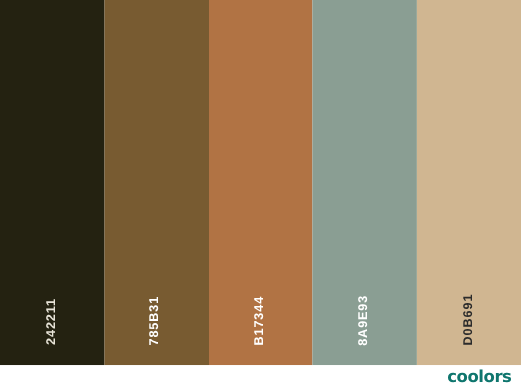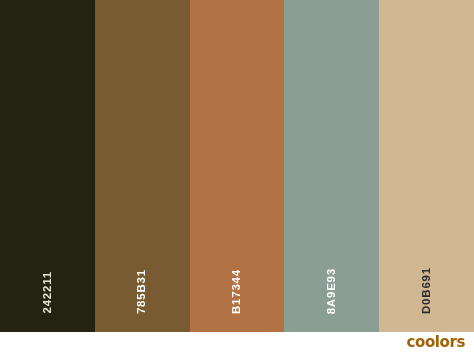--- a/index.html
+++ b/index.html
@@ -104,16 +104,16 @@
 
     <div class="swatch" style="background-color: rgb(208, 182, 145);">
       <div class="label-holder">
         <span class="label-rot" style="color: rgb(43, 43, 43);">D0B691</span>
       </div>
     </div>
 
   </div>
 
   <div id="footer-bar" style="background-color: rgb(255, 255, 255);">
-    <span id="brand-logo" style="color: #a16207;">coolors</span>
+    <span id="brand-logo" style="color: #0f766e;">coolors</span>
   </div>
 
 </div>
 
 </body></html>

